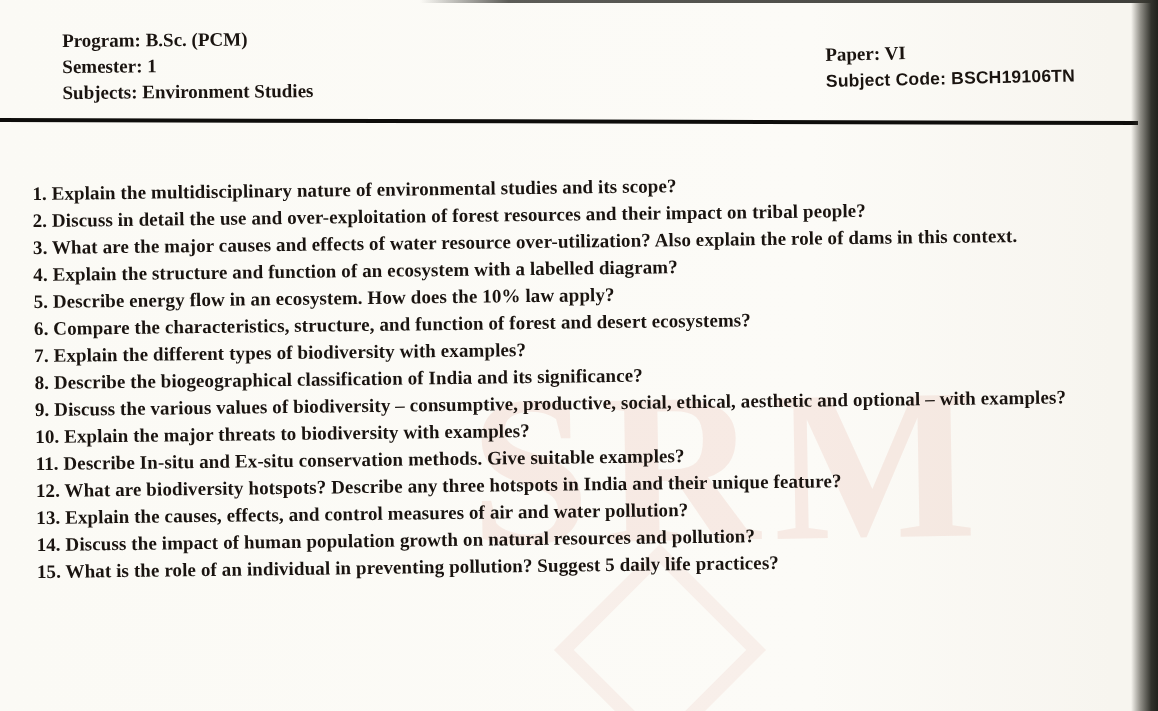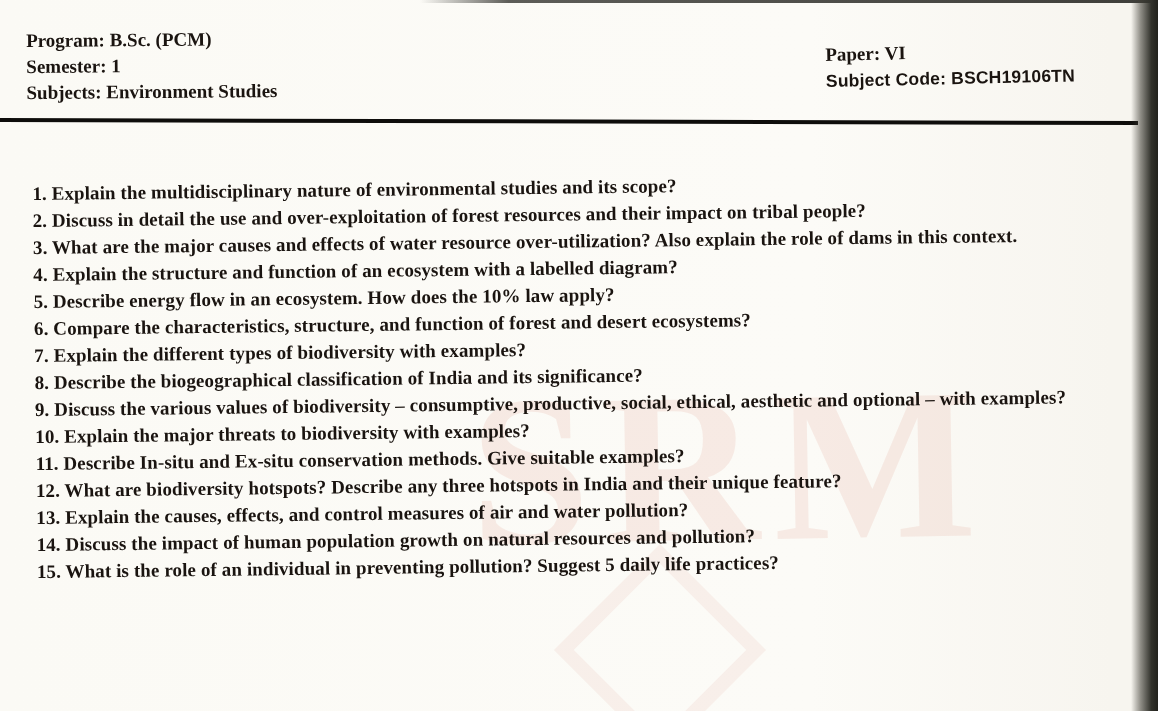--- a/index.html
+++ b/index.html
@@ -48,21 +48,21 @@
     position:absolute;left:585px;top:575px;width:150px;height:150px;
     border:14px solid var(--watermark);
     opacity:.12;
     transform:rotate(45deg);
     pointer-events:none;
   }
   
   .header{
     display:flex;
     justify-content:space-between;
-    padding:28px 84px 0 26px;
+    padding:28px 84px 0 62px;
   }
   .header-left{
     font-weight:bold;
     font-size:19px;
     line-height:26px;
     transform:rotate(-0.45deg);
     transform-origin:left top;
   }
   .header-right{
     font-weight:bold;

